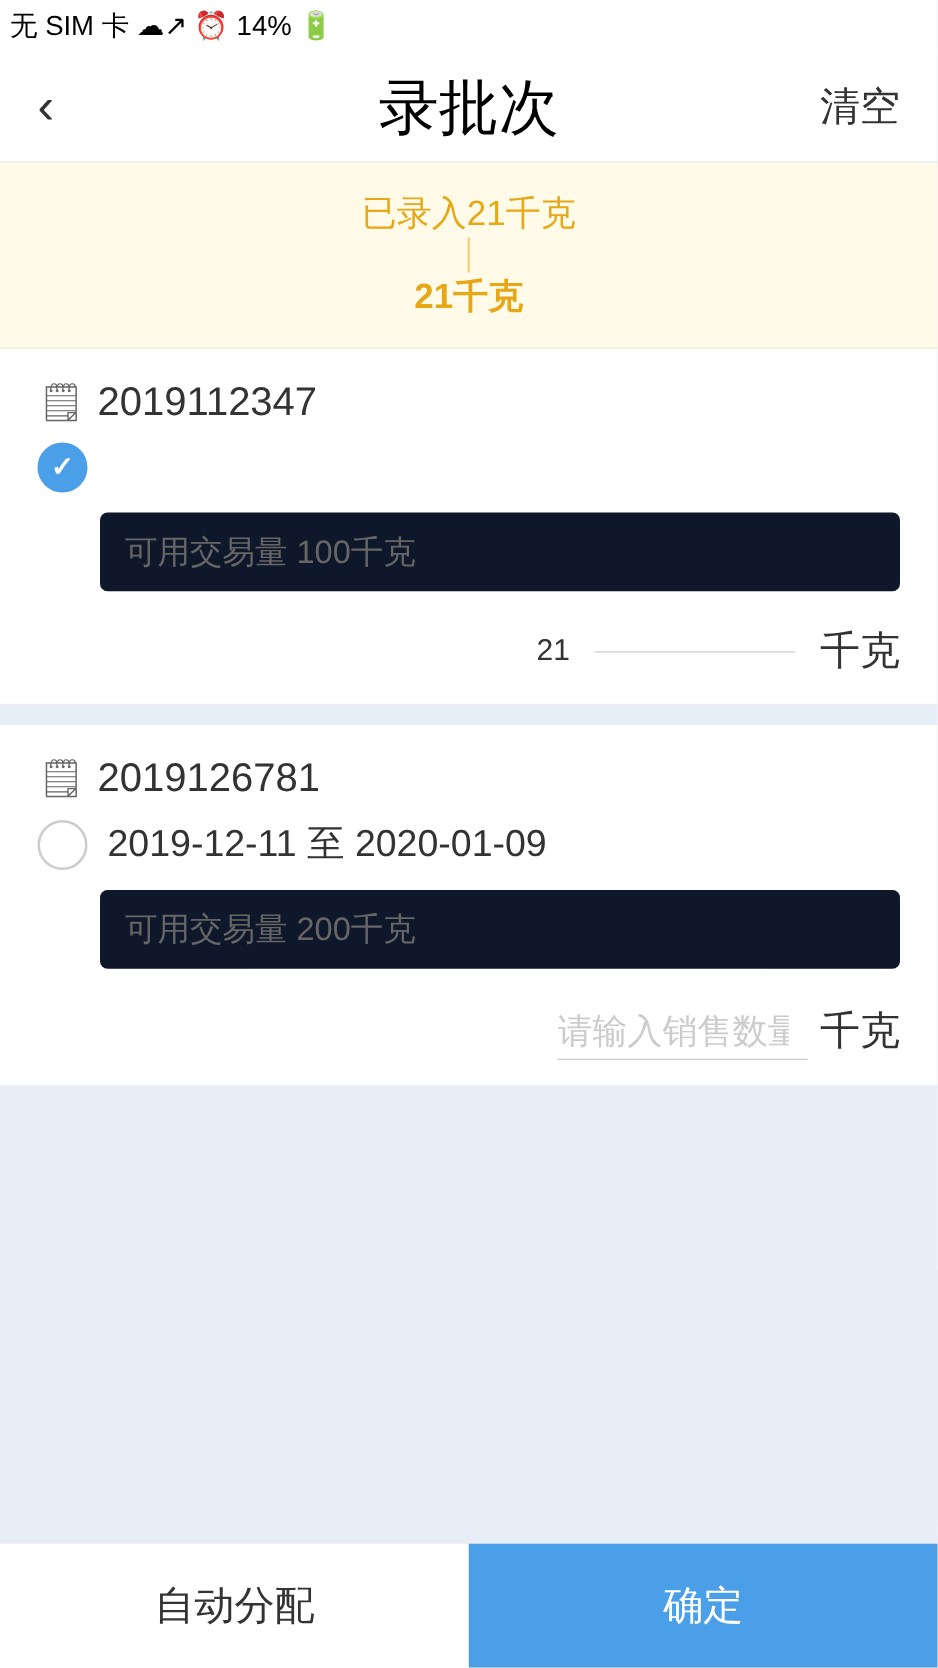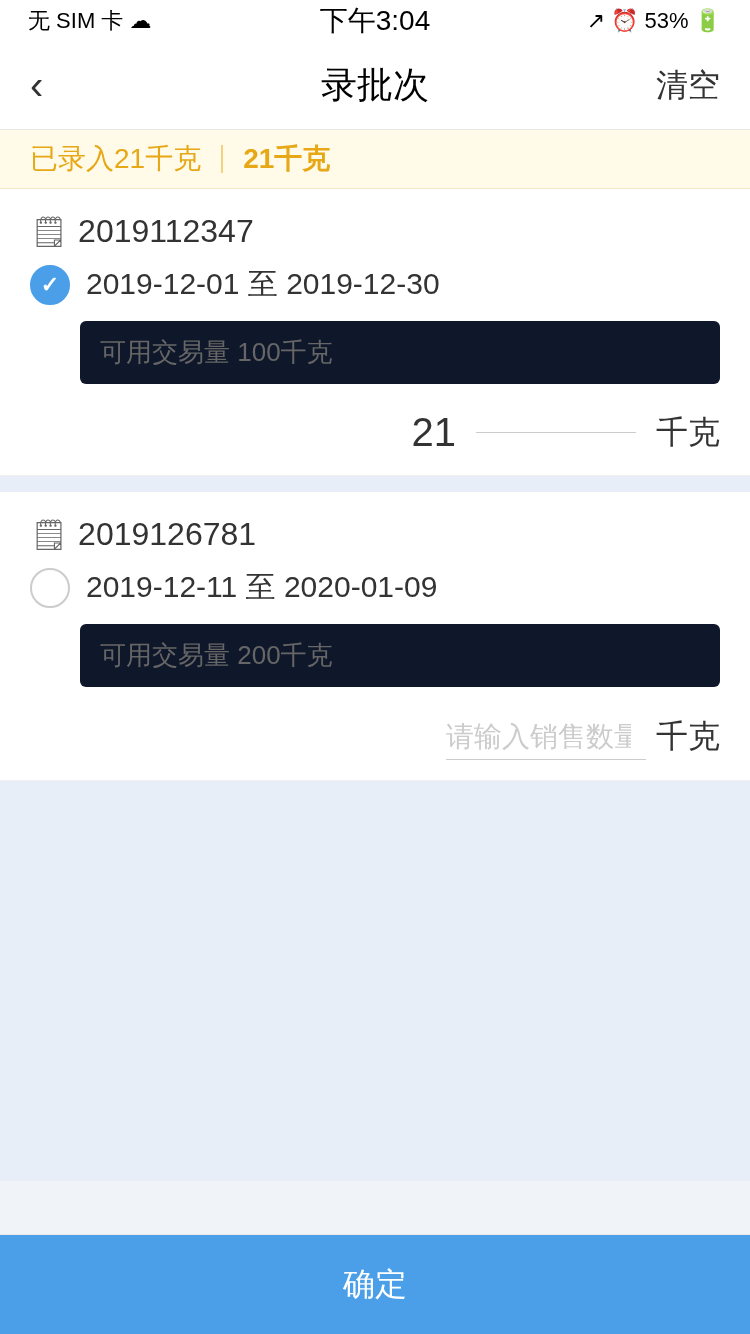--- a/index.html
+++ b/index.html
@@ -12,22 +12,21 @@
       overflow-x: hidden;
     }
 
     
     .status-bar {
       width: 100%;
       height: 42px;
       background: #fff;
       display: flex;
       align-items: center;
-      justify-content: space-between;
-      padding: 0 28px;
+      padding: 0 8px;
       font-size: 24px;
       color: #000;
     }
     .status-left {
       display: flex;
       align-items: center;
       gap: 8px;
       font-size: 22px;
     }
     .status-center {
@@ -55,42 +54,43 @@
       padding: 0 30px;
       border-bottom: 1px solid #e8e8e8;
       position: relative;
     }
     .nav-back {
       font-size: 40px;
       color: #333;
       cursor: pointer;
     }
     .nav-title {
-      font-size: 36px;
+      font-size: 48px;
       font-weight: 500;
       color: #000;
       position: absolute;
       left: 50%;
       transform: translateX(-50%);
     }
     .nav-clear {
       font-size: 32px;
       color: #333;
       cursor: pointer;
       margin-left: 37px;
     }
 
     
     .summary-banner {
       background: #fffbe8;
-      padding: 10px 30px;
+      padding: 22px 30px;
       display: flex;
       align-items: center;
       gap: 0;
       border-bottom: 1px solid #f0e8c8;
+      flex-direction: column;
     }
     .summary-label {
       font-size: 28px;
       color: #e6a817;
       font-weight: 400;
     }
     .summary-divider {
       width: 2px;
       height: 28px;
       background: #e6a817;
@@ -190,21 +190,21 @@
     }
     .qty-input::placeholder {
       color: #ccc;
       font-size: 28px;
     }
     .qty-unit {
       font-size: 32px;
       color: #333;
     }
     .qty-value {
-      font-size: 40px;
+      font-size: 24px;
       color: #333;
       font-weight: 400;
     }
 
     
     .card-separator {
       height: 16px;
       background: #e8eef8;
     }
 
@@ -249,25 +249,24 @@
       border: none;
     }
   </style>
 </head>
 <body>
 
 <div class="status-bar">
   <div class="status-left">
     <span>无 SIM 卡 ☁</span>
   </div>
-  <div class="status-center">下午3:04</div>
   <div class="status-right">
     <span>↗</span>
     <span>⏰</span>
-    <span>53%</span>
+    <span>14%</span>
     <span>🔋</span>
   </div>
 </div>
 
 <div class="nav-bar">
   <div class="nav-back">‹</div>
   <div class="nav-title">录批次</div>
   <div class="nav-clear">清空</div>
 </div>
 
@@ -277,21 +276,20 @@
   <span class="summary-value">21千克</span>
 </div>
 
 <div class="batch-card">
   <div class="batch-header">
     <span class="batch-icon">🗒</span>
     <span class="batch-number">2019112347</span>
   </div>
   <div class="batch-date-row">
     <div class="radio-btn checked"></div>
-    <span class="batch-date">2019-12-01 至 2019-12-30</span>
   </div>
   <div class="batch-qty-row">
     <span class="batch-qty-text">可用交易量 100千克</span>
   </div>
   <div class="batch-input-row">
     <span class="qty-value">21</span>
     <div style="width:160px; border-bottom: 1px solid #ccc; margin: 0 10px;"></div>
     <span class="qty-unit">千克</span>
   </div>
 </div>
@@ -312,14 +310,15 @@
   </div>
   <div class="batch-input-row">
     <input class="qty-input" type="number" placeholder="请输入销售数量" style="">
     <span class="qty-unit">千克</span>
   </div>
 </div>
 
 <div class="empty-area"></div>
 
 <div class="bottom-bar">
+  <button class="btn-auto">自动分配</button>
   <button class="btn-confirm">确定</button>
 </div>
 
 </body></html>

